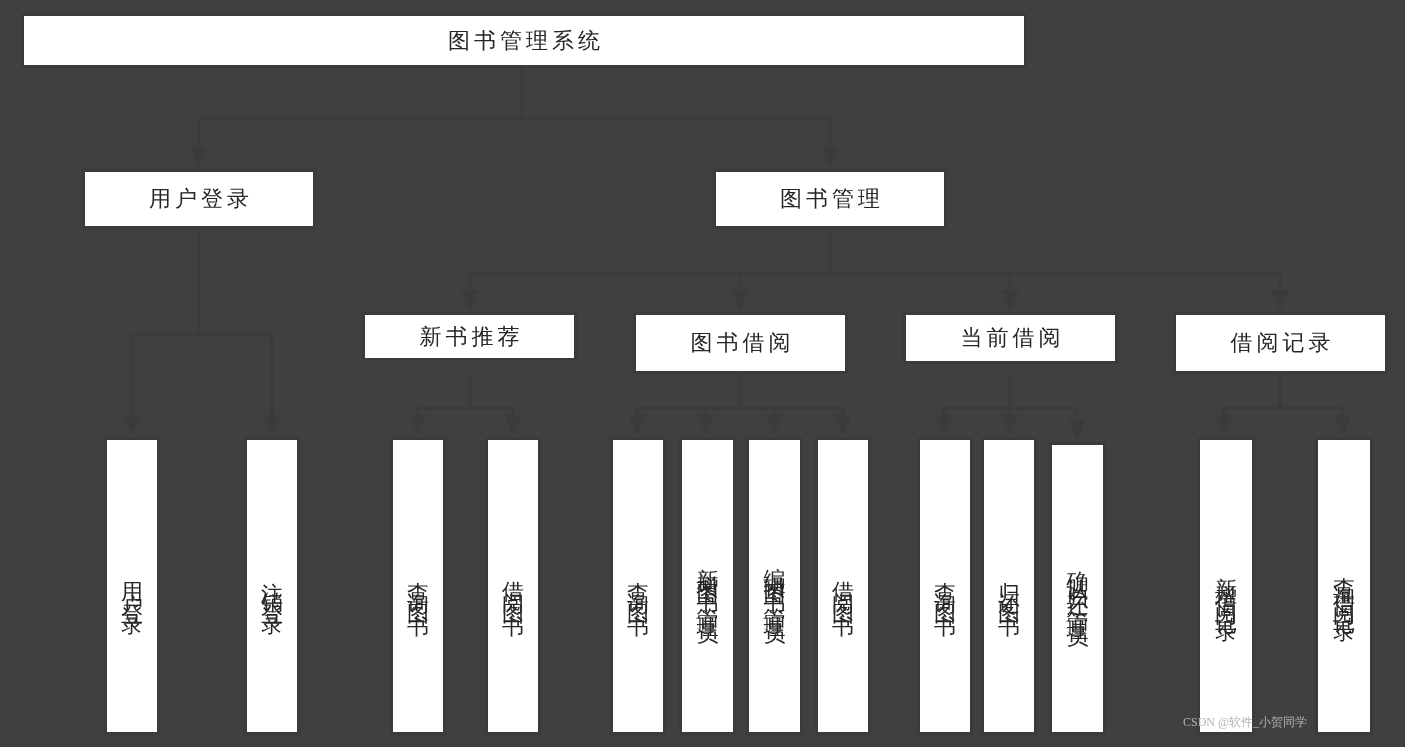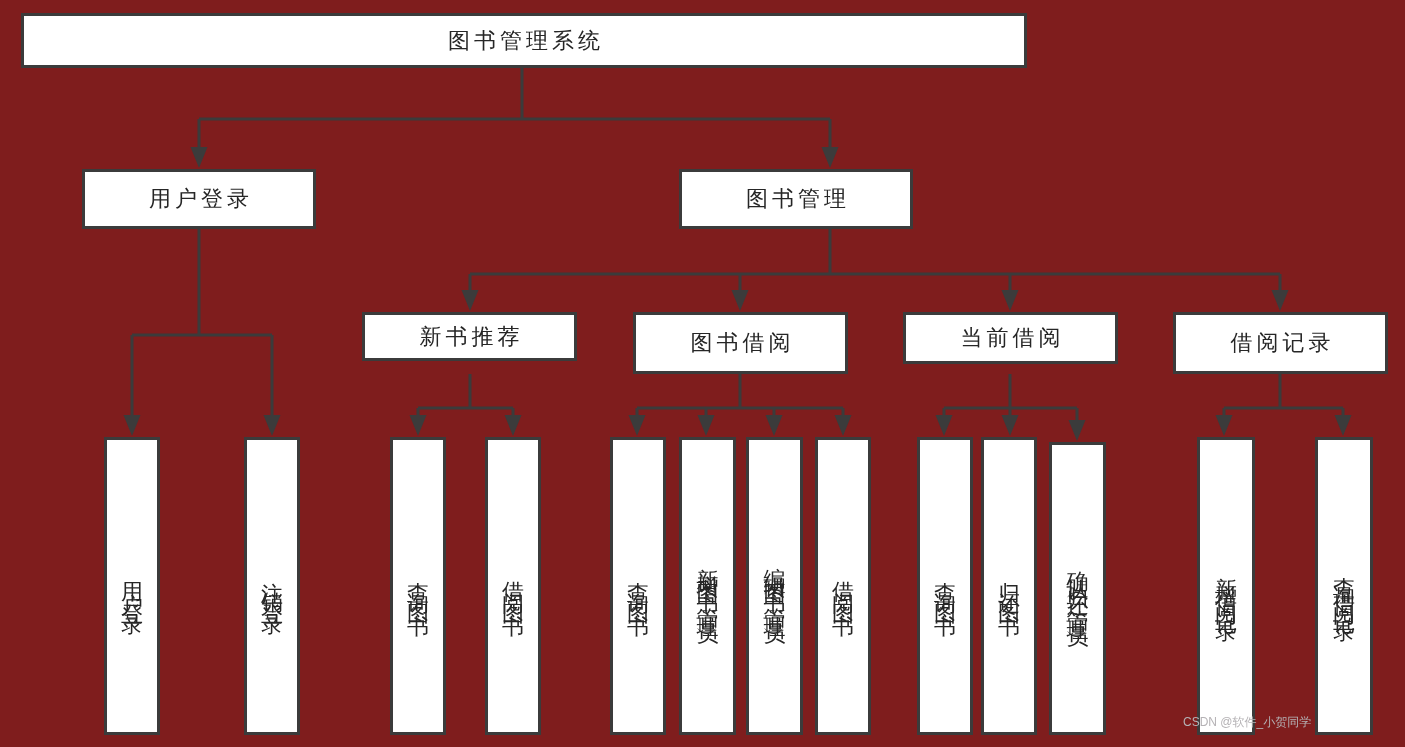--- a/index.html
+++ b/index.html
@@ -1,22 +1,22 @@
 <!DOCTYPE html>
 <html><head>
 <meta charset="utf-8">
 <style>
   html, body { margin: 0; padding: 0; background: #ffffff; }
   .canvas {
     position: relative;
     width: 1405px;
     height: 747px;
-    background: #7f1d1d;
+    background: #404040;
     overflow: hidden;
-    font-family: Liberation Sans, sans-serif;
+    font-family: Liberation Serif, serif;
   }
   .connectors {
     position: absolute;
     left: 0; top: 0;
     width: 1405px; height: 747px;
     z-index: 1;
   }
   .node {
     position: absolute;
     box-sizing: border-box;
@@ -86,21 +86,21 @@
       <path d="M1001.5 415 L1018.5 415 L1010 436 Z"></path>
       <path d="M1068.5 420 L1085.5 420 L1077 441 Z"></path>
       <path d="M1215.5 415 L1232.5 415 L1224 436 Z"></path>
       <path d="M1334.5 415 L1351.5 415 L1343 436 Z"></path>
     </g>
   </svg>
 
   <div class="node h" style="left:21px; top:13px; width:1006px; height:55px;">图书管理系统</div>
 
   <div class="node h" style="left:82px; top:169px; width:234px; height:60px;">用户登录</div>
-  <div class="node h" style="left:679px; top:169px; width:234px; height:60px;">图书管理</div>
+  <div class="node h" style="left:713px; top:169px; width:234px; height:60px;">图书管理</div>
 
   <div class="node h" style="left:362px; top:312px; width:215px; height:49px;">新书推荐</div>
   <div class="node h" style="left:633px; top:312px; width:215px; height:62px;">图书借阅</div>
   <div class="node h" style="left:903px; top:312px; width:215px; height:52px;">当前借阅</div>
   <div class="node h" style="left:1173px; top:312px; width:215px; height:62px;">借阅记录</div>
 
   <div class="node v g4" style="left:104px; top:437px; width:56px; height:298px;">用户登录</div>
   <div class="node v g4" style="left:244px; top:437px; width:56px; height:298px;">注销登录</div>
 
   <div class="node v g4" style="left:390px; top:437px; width:56px; height:298px;">查询图书</div>

